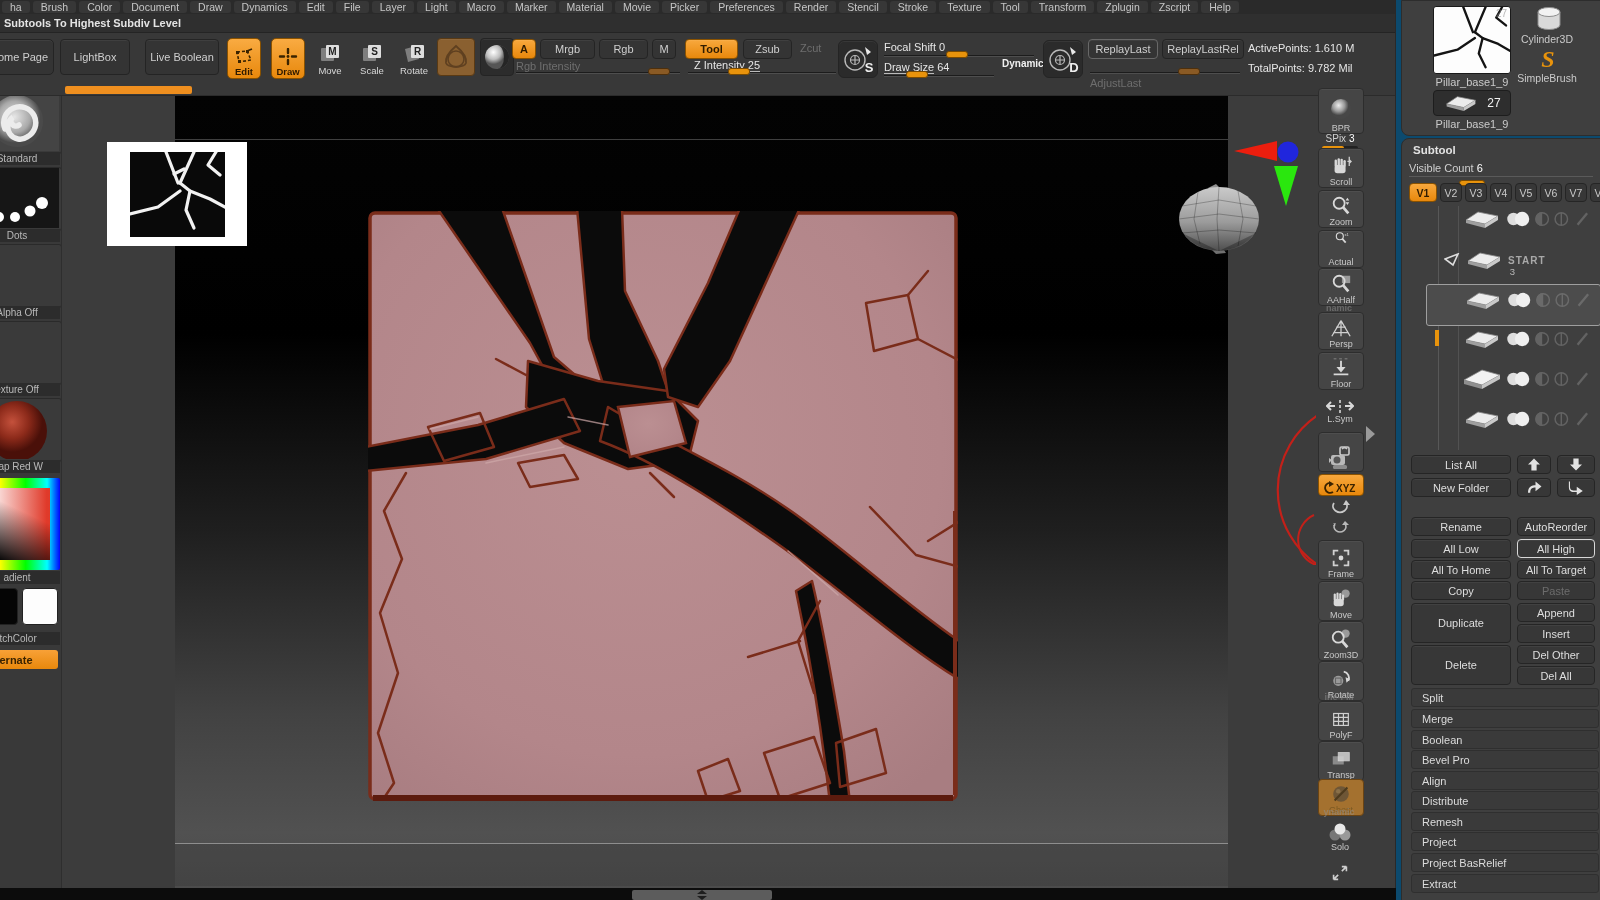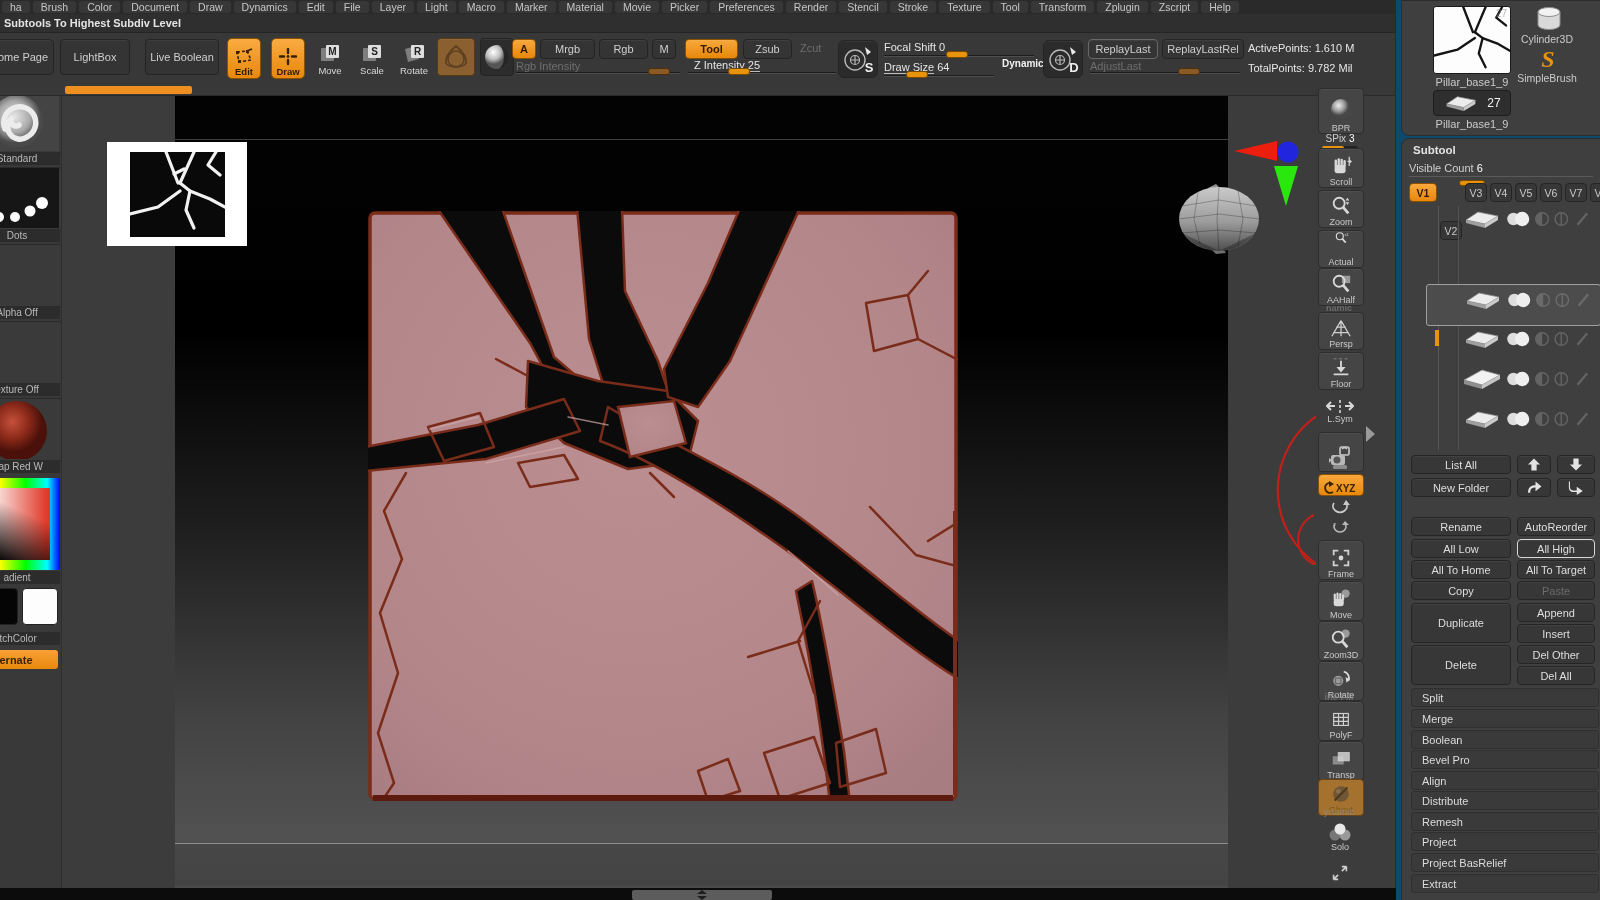--- a/index.html
+++ b/index.html
@@ -309,21 +309,21 @@
       <svg width="34" height="32" viewBox="0 0 34 32">
         <circle cx="14" cy="17" r="10" fill="none" stroke="#b9b9b9" stroke-width="1.4"></circle>
         <circle cx="14" cy="17" r="4.5" fill="none" stroke="#b9b9b9" stroke-width="1.2"></circle>
         <path d="M14,13 v8 M10,17 h8" stroke="#b9b9b9" stroke-width="1.2"></path>
         <polygon points="24,4 30,9 26,12" fill="#e9e9e9"></polygon>
         <text x="28" y="29" text-anchor="middle" font-size="13" font-weight="bold" fill="#efefef" font-family="Liberation Sans,sans-serif">D</text>
       </svg>
     </div>
     <div class="btn lightborder" style="left:1088px;top:6px;width:70px;height:20px">ReplayLast</div>
     <div class="btn" style="left:1162px;top:6px;width:82px;height:20px">ReplayLastRel</div>
-    <span class="lab dim" style="left:1090px;top:27px">AdjustLast</span>
+    <span class="lab dim" style="left:1090px;top:44px">AdjustLast</span>
     <div class="track" style="left:1090px;top:39px;width:150px"></div>
     <div class="handle dim" style="left:1178px;top:35px"></div>
 
     <span class="lab bright" style="left:1248px;top:9px">ActivePoints: 1.610 M</span>
     <span class="lab bright" style="left:1248px;top:29px">TotalPoints: 9.782 Mil</span>
   </div>
 
   <div class="abs" style="left:65px;top:86px;width:127px;height:8px;background:#ef8f1f;border-radius:2px"></div>
 
   <div class="abs" id="tray">
@@ -627,21 +627,21 @@
     </div>
     <div class="abs" style="left:101px;top:72px;width:100px;text-align:center;color:#cacaca;font-size:10.5px">SimpleBrush</div>
 
     <div class="panelbox" style="left:5px;top:138px;width:199px;height:762px;border-radius:8px 0 0 0"></div>
     <div class="abs" style="left:17px;top:144px;font-weight:bold;font-size:11.5px;color:#e2e2e2">Subtool</div>
     <div class="abs" style="left:13px;top:162px;width:184px;height:15px;border-bottom:1px solid #5a5a5a;color:#cfcfcf">
       <span>Visible Count</span>&nbsp;<span style="color:#fff">6</span>
     </div>
     <div class="abs" style="left:63px;top:180px;width:26px;height:6px;background:#e8930c;border-radius:3px;border:1px solid #7a4a00"></div>
   <div class="vtab active" style="left: 13px; width: 28px;">V1</div>
-      <div class="vtab" style="left: 44px; width: 22px; margin-top: 38px;">V2</div>
+      <div class="vtab" style="left: 44px; width: 22px;">V2</div>
       <div class="vtab" style="left: 69px; width: 22px;">V3</div>
       <div class="vtab" style="left: 94px; width: 22px;">V4</div>
       <div class="vtab" style="left: 119px; width: 22px;">V5</div>
       <div class="vtab" style="left: 144px; width: 22px;">V6</div>
       <div class="vtab" style="left: 169px; width: 22px;">V7</div>
       <div class="vtab" style="left: 194px; width: 22px;">V8</div>
       <div style="position: absolute; left: 42px; top: 206px; width: 1px; height: 244px; background: rgb(88, 88, 88);"></div>
       <div style="position: absolute; left: 62px; top: 206px; width: 1px; height: 244px; background: rgb(82, 82, 82);"></div>
       <div style="position: absolute; left: 39px; top: 330px; width: 4px; height: 16px; background: rgb(232, 147, 12);"></div>
       <div style="position: absolute; left: 30px; top: 204px; width: 173px; height: 40px;">
@@ -656,20 +656,34 @@
             <circle cx="21" cy="10" r="7.5" fill="#efefef"></circle>
             <g opacity="0.4" stroke="#999" stroke-width="1.5" fill="none">
               <circle cx="42" cy="10" r="6.5"></circle>
               <path d="M42,3.5 a6.5,6.5 0 0 0 0,13" fill="#999"></path>
               <circle cx="62" cy="10" r="6.5"></circle>
               <path d="M62,3.5 v13"></path>
               <path d="M79,16 L89,4" stroke-width="2.4"></path>
             </g>
           </svg>
         </div>
+      </div>
+      <div style="position: absolute; left: 30px; top: 244px; width: 173px; height: 40px;">
+        <div style="position: absolute; left: 18px; top: 4px; display: flex; align-items: center; gap: 4px;">
+          <svg width="16" height="14" viewBox="0 0 16 14">
+            <polygon points="1,6 14,1 9,12" fill="none" stroke="#ddd" stroke-width="1.6"></polygon>
+          </svg>
+          <svg width="40" height="24" viewBox="0 0 40 24">
+            <polygon points="4,13 16,5 36,9 23,17" fill="#ececec" stroke="#888" stroke-width="0.8"></polygon>
+            <polygon points="4,13 23,17 23,21 4,16" fill="#9f9f9f"></polygon>
+            <polygon points="23,17 36,9 36,13 23,21" fill="#c9c9c9"></polygon>
+          </svg>
+          <span style="font-weight:bold;color:#a8a8a8;letter-spacing:1px;font-size:10px">START</span>
+        </div>
+        <div style="position: absolute; left: 0px; top: 22px; width: 173px; text-align: center; color: rgb(185, 185, 185); font-size: 9.5px;">3</div>
       </div>
       <div style="position: absolute; left: 30px; top: 284px; width: 173px; height: 40px; background: rgb(76, 76, 76); border: 1px solid rgb(159, 159, 159); border-radius: 3px;">
         <div style="position: absolute; left: 36px; top: 3px; display: flex; align-items: center;">
           <svg width="40" height="24" viewBox="0 0 40 24">
             <polygon points="4,13 16,5 36,9 23,17" fill="#ececec" stroke="#888" stroke-width="0.8"></polygon>
             <polygon points="4,13 23,17 23,21 4,16" fill="#9f9f9f"></polygon>
             <polygon points="23,17 36,9 36,13 23,21" fill="#c9c9c9"></polygon>
           </svg>
           <svg width="88" height="20" viewBox="0 0 92 20">
             <circle cx="12" cy="10" r="6.5" fill="#dedede"></circle>

